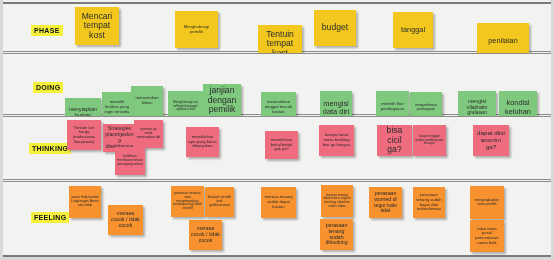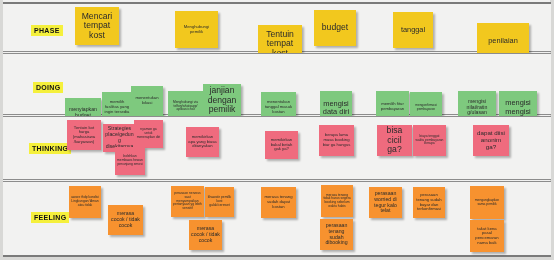--- a/index.html
+++ b/index.html
@@ -97,21 +97,21 @@
     <div class="note green t4" style="left:202px;top:35px;width:34px;height:21px;">menanyakan aturan</div>
 
     <div class="note green t4" style="left:258px;top:10px;width:35px;height:31px;">menentukan tanggal masuk kostan</div>
 
     <div class="note green t7" style="left:317px;top:9px;width:32px;height:34px;">mengisi data diri</div>
 
     <div class="note green t4" style="left:373px;top:9px;width:33px;height:31px;">memilih fitur pembayaran</div>
     <div class="note green t3" style="left:407px;top:10px;width:32px;height:31px;">mengonfirmasi pembayaran</div>
 
     <div class="note green t5" style="left:455px;top:9px;width:38px;height:33px;">mengisi nilai/ratin g/ulasan</div>
-    <div class="note green t7" style="left:496px;top:9px;width:38px;height:33px;">mengisi mengisi</div>
+    <div class="note green t7" style="left:496px;top:9px;width:38px;height:33px;">kondisi keluhan</div>
   </div>
 
   <div class="row r2">
     <div class="rowlabel" style="left:26px;top:26px;">THINKING</div>
 
     <div class="note pink t4" style="left:64px;top:3px;width:34px;height:30px;">Tentuin kot harga (mahasiswa /karyawan)</div>
     <div class="note pink t5" style="left:100px;top:7px;width:33px;height:28px;">Strategies place/gedung disekitarnya</div>
     <div class="note pink t3" style="left:131px;top:3px;width:29px;height:28px;">nyaman ga untuk menerapkan diri</div>
     <div class="note pink t3" style="left:112px;top:30px;width:30px;height:28px;">bolehkan membawa hewan penunjang emosi</div>
 

